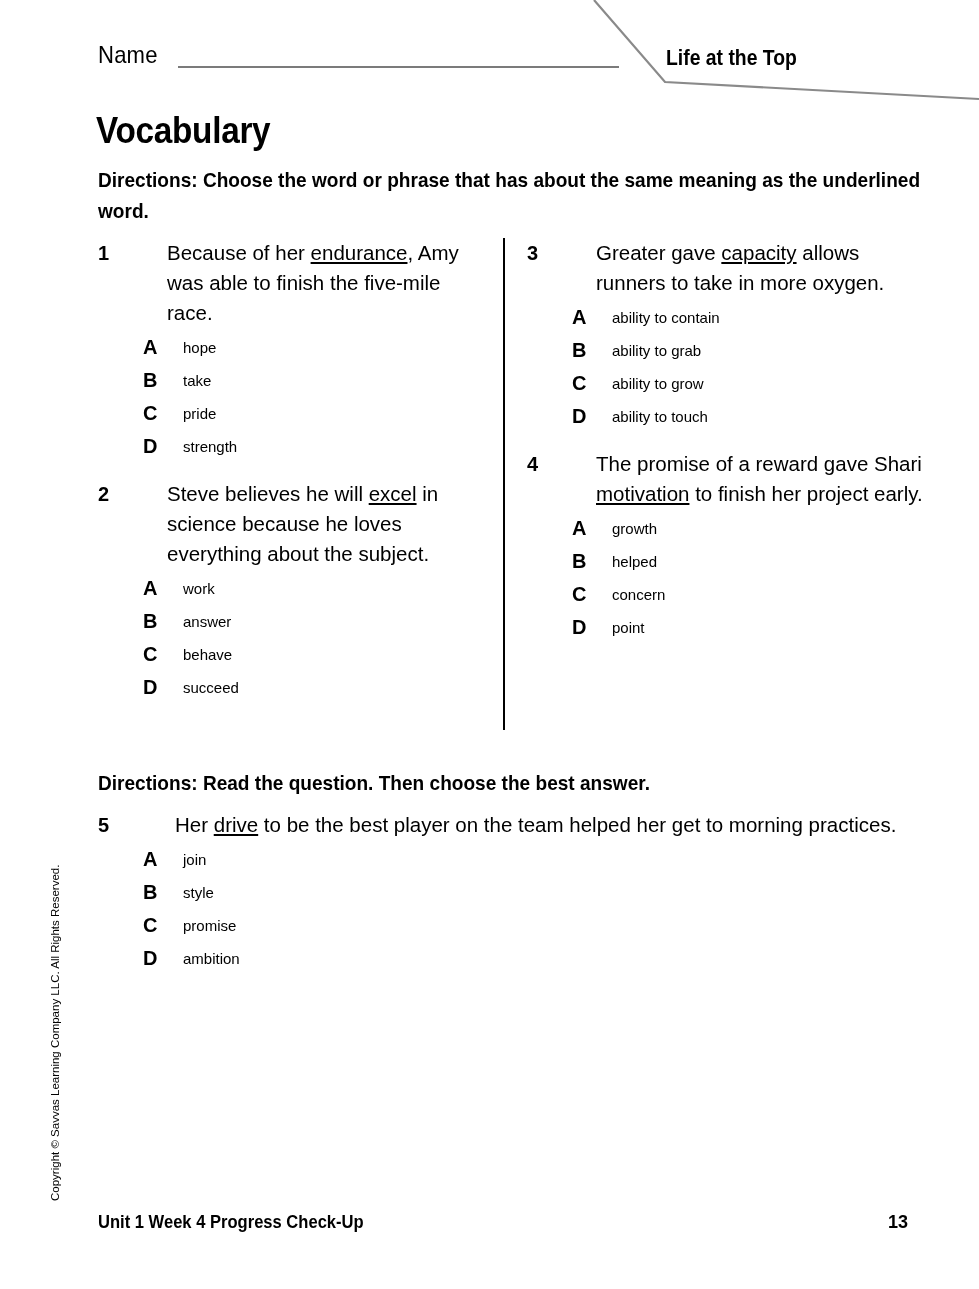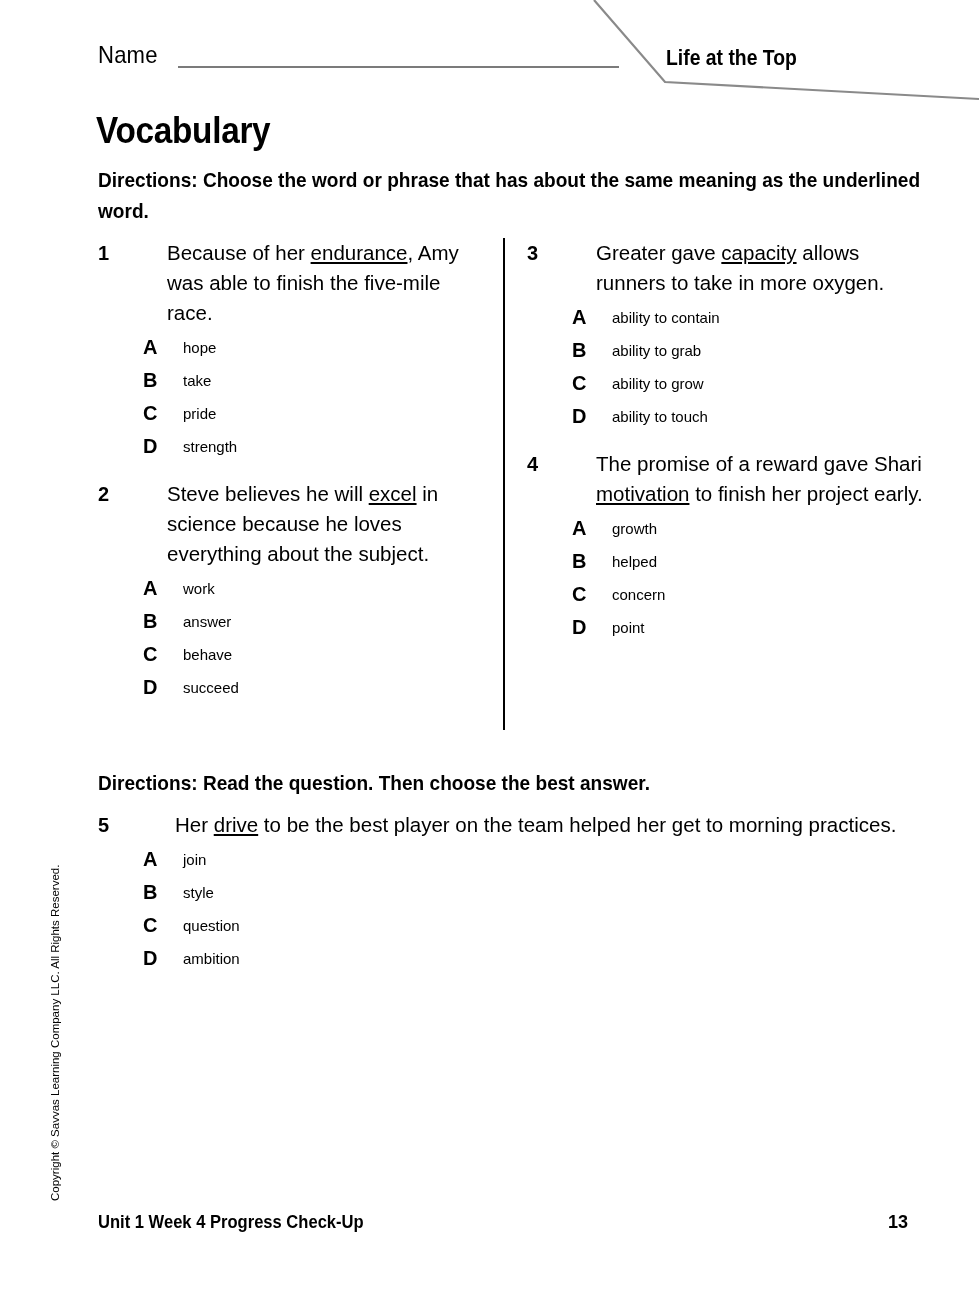--- a/index.html
+++ b/index.html
@@ -256,21 +256,21 @@
 
   <div class="directions" id="directions-2">Directions: Read the question. Then choose the best answer.</div>
 
   <div class="q-col" id="col-full">
       <div class="question">
         <div class="q-num">5</div>
         <div class="q-stimulus"><span>Her </span><span class="u">drive</span><span> to be the best player on the team helped her get to morning practices.</span></div>
         <div class="options">
           <div class="option"><span class="opt-letter">A</span><span class="opt-text">join</span></div>
           <div class="option"><span class="opt-letter">B</span><span class="opt-text">style</span></div>
-          <div class="option"><span class="opt-letter">C</span><span class="opt-text">question</span></div>
+          <div class="option"><span class="opt-letter">C</span><span class="opt-text">promise</span></div>
           <div class="option"><span class="opt-letter">D</span><span class="opt-text">ambition</span></div>
         </div>
       </div>
     </div>
 
   <div id="copyright">Copyright © Savvas Learning Company LLC. All Rights Reserved.</div>
 
   <div id="footer">
     <span id="footer-label">Unit 1 Week 4 Progress Check-Up</span>
     <span id="footer-page">13</span>

